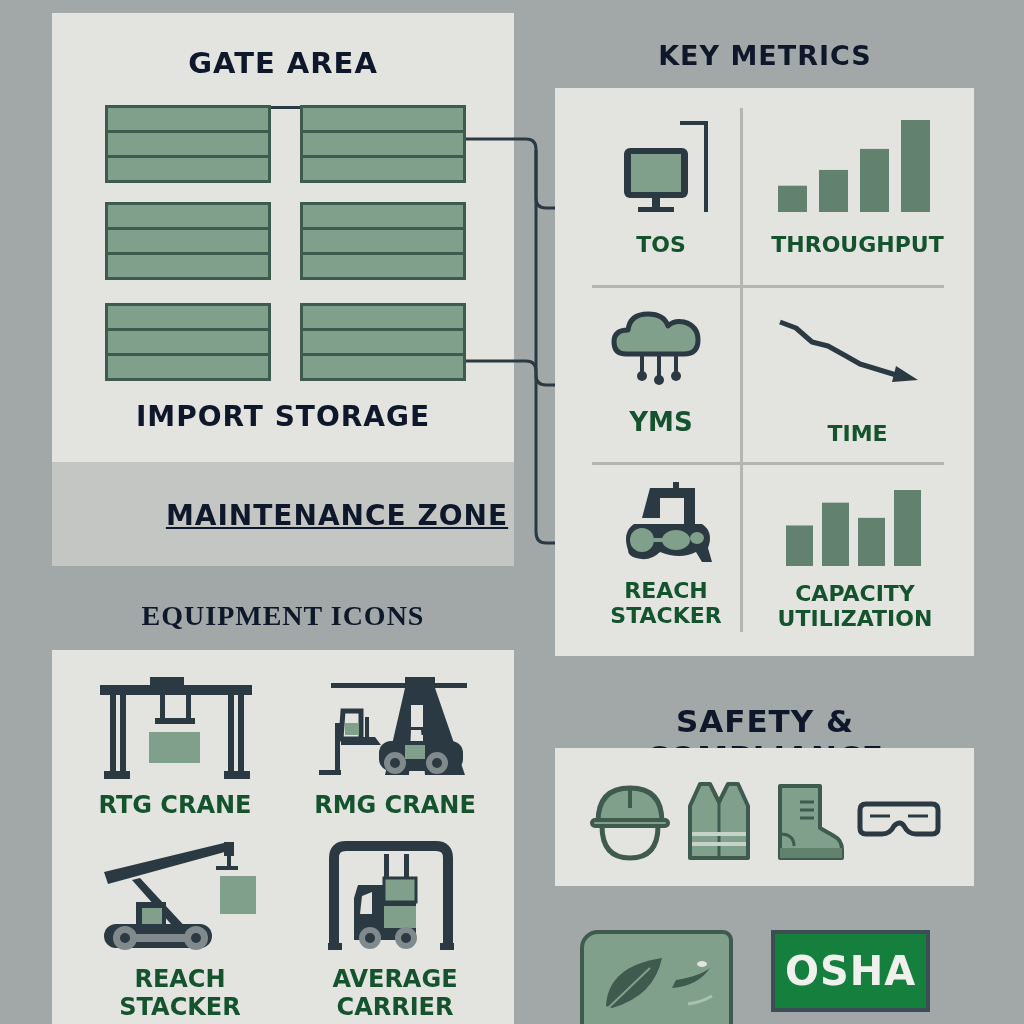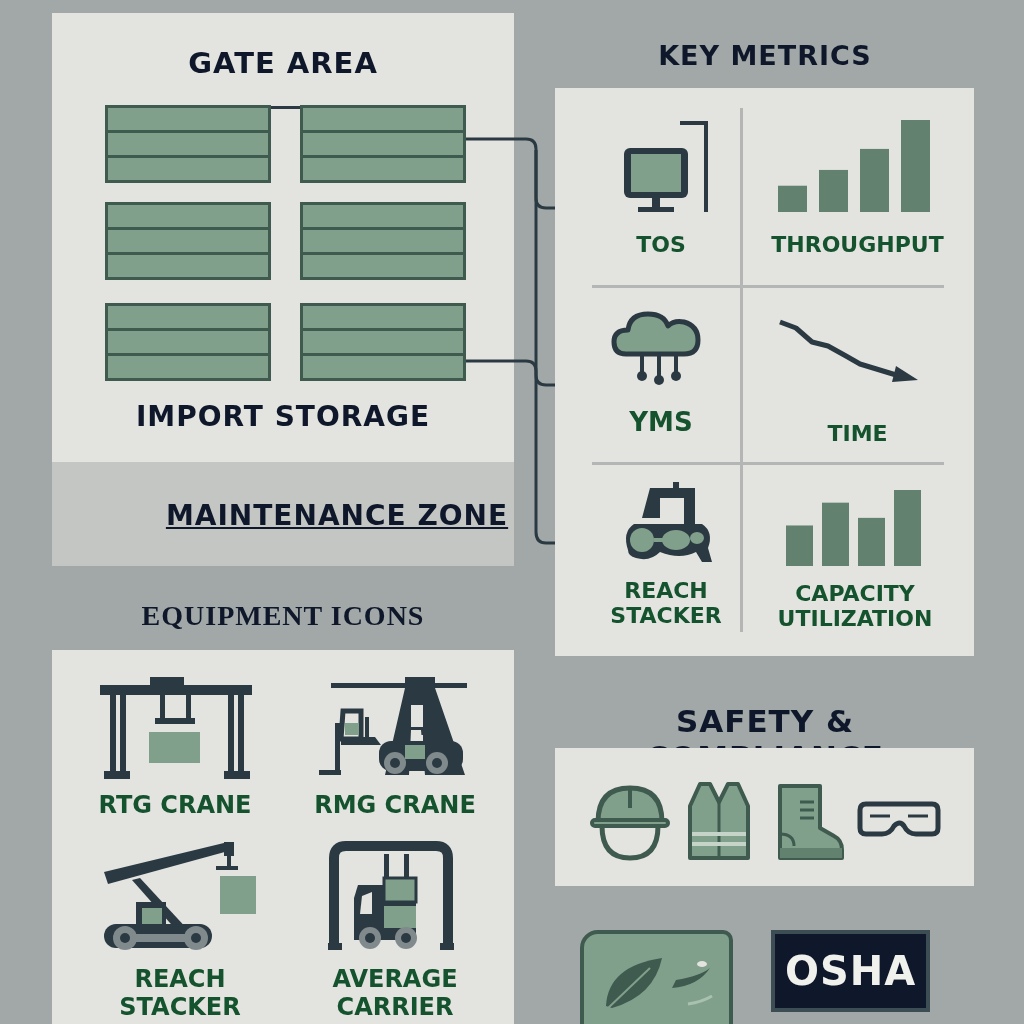--- a/index.html
+++ b/index.html
@@ -268,15 +268,15 @@
 <div class="abs" style="left:580px;top:930px;width:153px;height:110px;background:#80a08b;border:4px solid #3f5a4e;border-radius:18px 10px 0 0;overflow:hidden;">
   <svg style="left:18px;top:12px;" width="125" height="80">
     <path d="M4 60 Q6 20 60 12 Q52 50 10 62 Z" fill="#3f5a4e"></path>
     <path d="M4 64 L48 22" stroke="#80a08b" stroke-width="2"></path>
     <path d="M70 42 Q96 40 108 22 Q98 30 74 34 Z" fill="#3f5a4e"></path>
     <ellipse cx="100" cy="18" rx="5" ry="3" fill="#e3e3e0"></ellipse>
     <path d="M86 58 Q100 56 110 50" fill="none" stroke="#a9c2b0" stroke-width="3"></path>
   </svg>
 </div>
 
-<div class="abs" style="left:771px;top:930px;width:159px;height:82px;background:#0f172a;border:4px solid #3c4d53;display:flex;align-items:center;justify-content:center;">
+<div class="abs" style="left:771px;top:930px;width:159px;height:82px;background:#15803d;border:4px solid #3c4d53;display:flex;align-items:center;justify-content:center;">
   <span style="color:#f0f0ec;font-weight:bold;font-size:40px;font-family:'DejaVu Sans',sans-serif;letter-spacing:1px;">OSHA</span>
 </div>
 
 </body></html>

